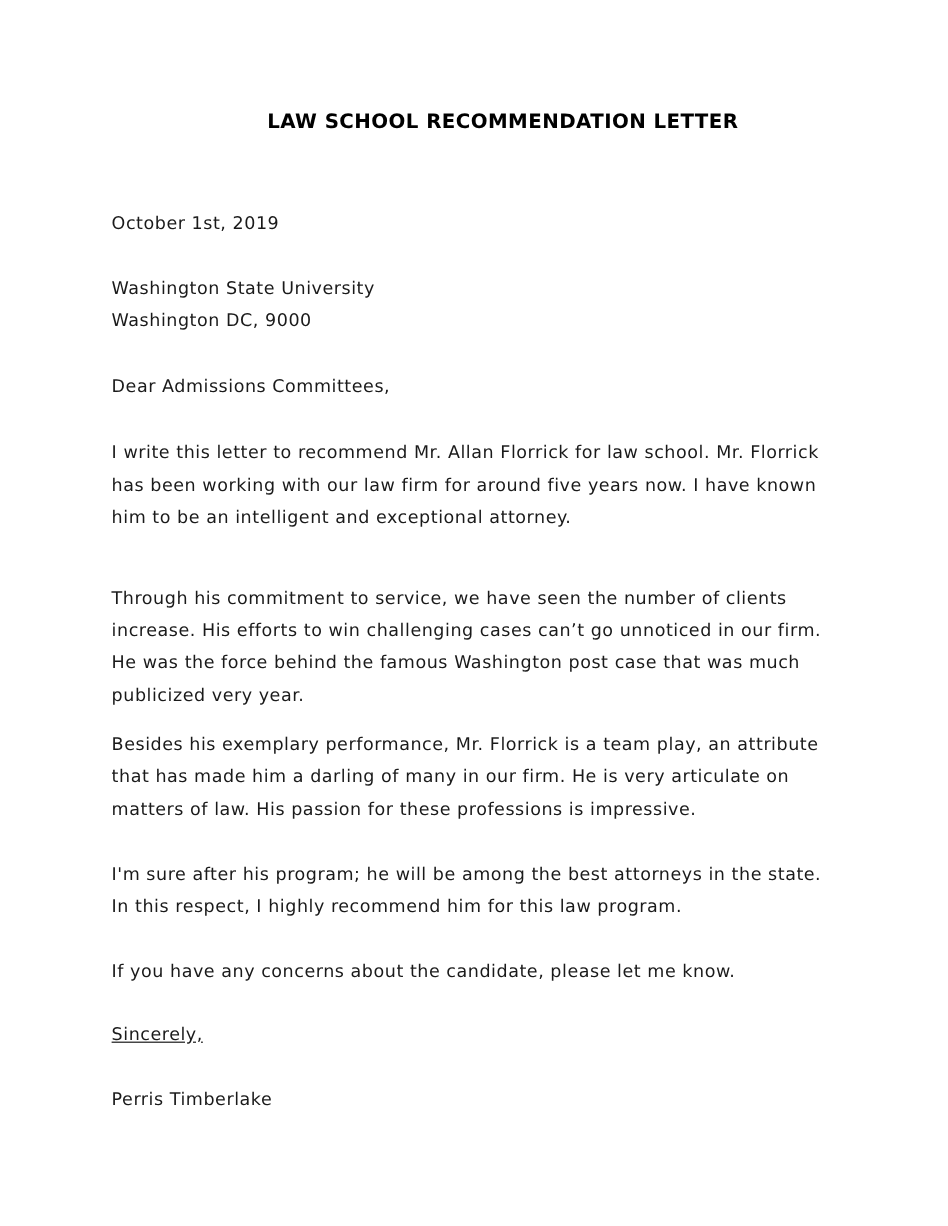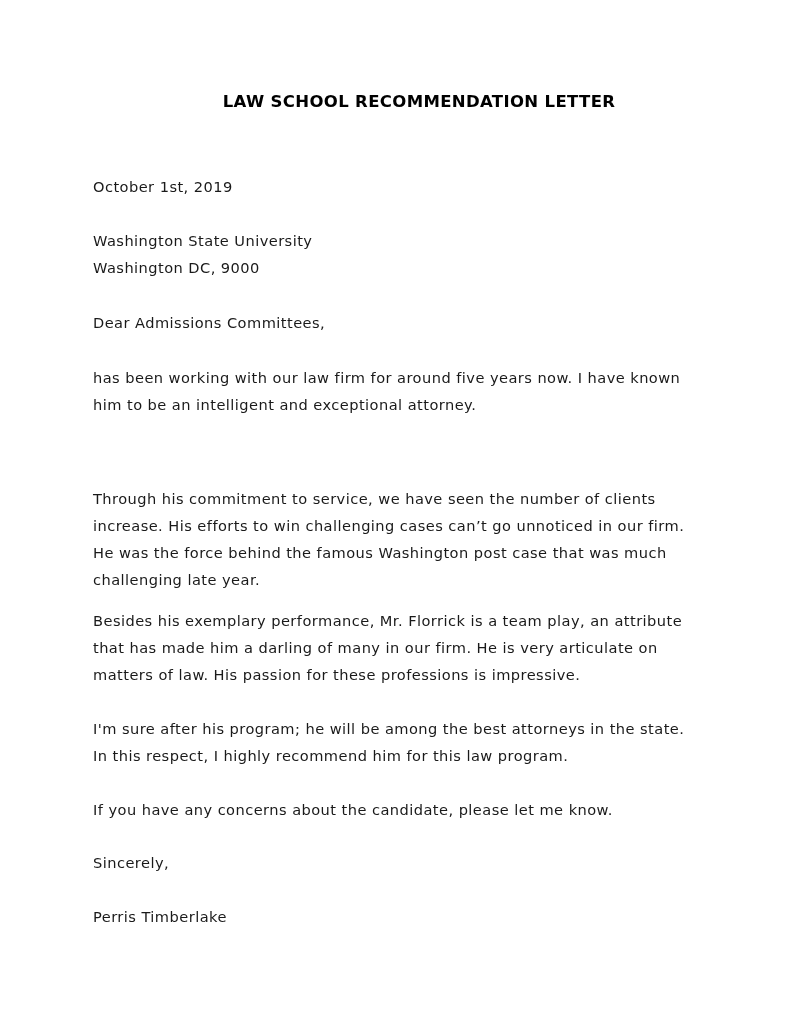--- a/index.html
+++ b/index.html
@@ -28,42 +28,43 @@
   <div class="title">LAW SCHOOL RECOMMENDATION LETTER</div>
 
   <div class="line" style="top:178px;">October 1st, 2019</div>
 
   <div class="line" style="top:232px;">Washington State University</div>
   <div class="line" style="top:259px;text-align:right;">Washington DC, 9000</div>
 
   <div class="line" style="top:314px;">Dear Admissions Committees,</div>
 
   <div class="para" style="top:364px;">
+    <span>I write this letter to recommend Mr. Allan Florrick for law school. Mr. Florrick</span>
     <span>has been working with our law firm for around five years now. I have known</span>
     <span>him to be an intelligent and exceptional attorney.</span>
   </div>
 
   <div class="para" style="top:472px;margin-top:13px;">
     <span>Through his commitment to service, we have seen the number of clients</span>
     <span>increase. His efforts to win challenging cases can’t go unnoticed in our firm.</span>
     <span>He was the force behind the famous Washington post case that was much</span>
-    <span>challenging late year.</span>
+    <span>publicized very year.</span>
   </div>
 
   <div class="para" style="top:607px;">
     <span>Besides his exemplary performance, Mr. Florrick is a team play, an attribute</span>
     <span>that has made him a darling of many in our firm. He is very articulate on</span>
     <span>matters of law. His passion for these professions is impressive.</span>
   </div>
 
   <div class="para" style="top:715px;">
     <span>I'm sure after his program; he will be among the best attorneys in the state.</span>
     <span>In this respect, I highly recommend him for this law program.</span>
   </div>
 
   <div class="para" style="top:796px;">
     <span>If you have any concerns about the candidate, please let me know.</span>
   </div>
 
-  <div class="line" style="top:854px;">Sincerely,</div>
+  <div class="line" style="top:854px;text-decoration:underline;">Sincerely,</div>
 
   <div class="line" style="top:908px;">Perris Timberlake</div>
 </div>
 
 </body></html>

